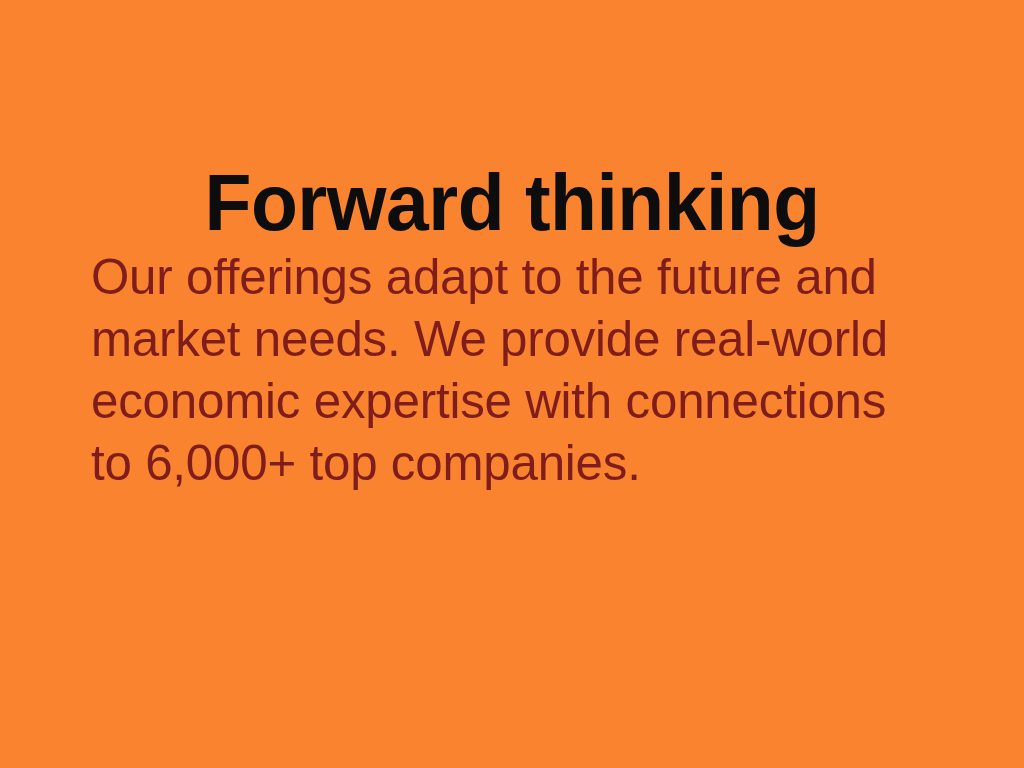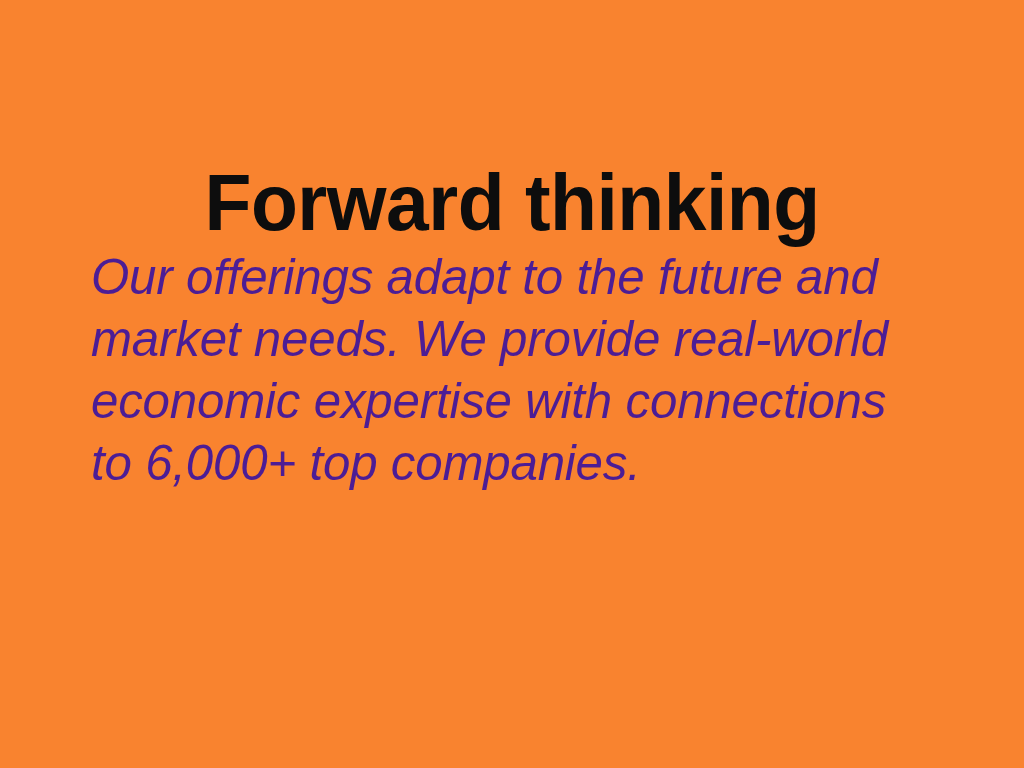--- a/index.html
+++ b/index.html
@@ -62,20 +62,20 @@
     transform-origin: 0 50%;
   }
 </style>
 </head>
 <body style="background: rgb(249, 131, 47);">
 
 <div class="slide" style="background: rgb(249, 131, 47);">
 
   <h1 class="slide-title" style="color: rgb(13, 13, 13);">Forward thinking</h1>
 
-  <div class="slide-body" style="color: #4c1d95; font-style: italic;">
+  <div class="slide-body" style="color: #7f1d1d;">
     <span class="body-line">Our offerings adapt to the future and</span>
     <span class="body-line">market needs. We provide real-world</span>
     <span class="body-line">economic expertise with connections</span>
     <span class="body-line">to 6,000+ top companies.</span>
   </div>
 
 </div>
 
 </body></html>

